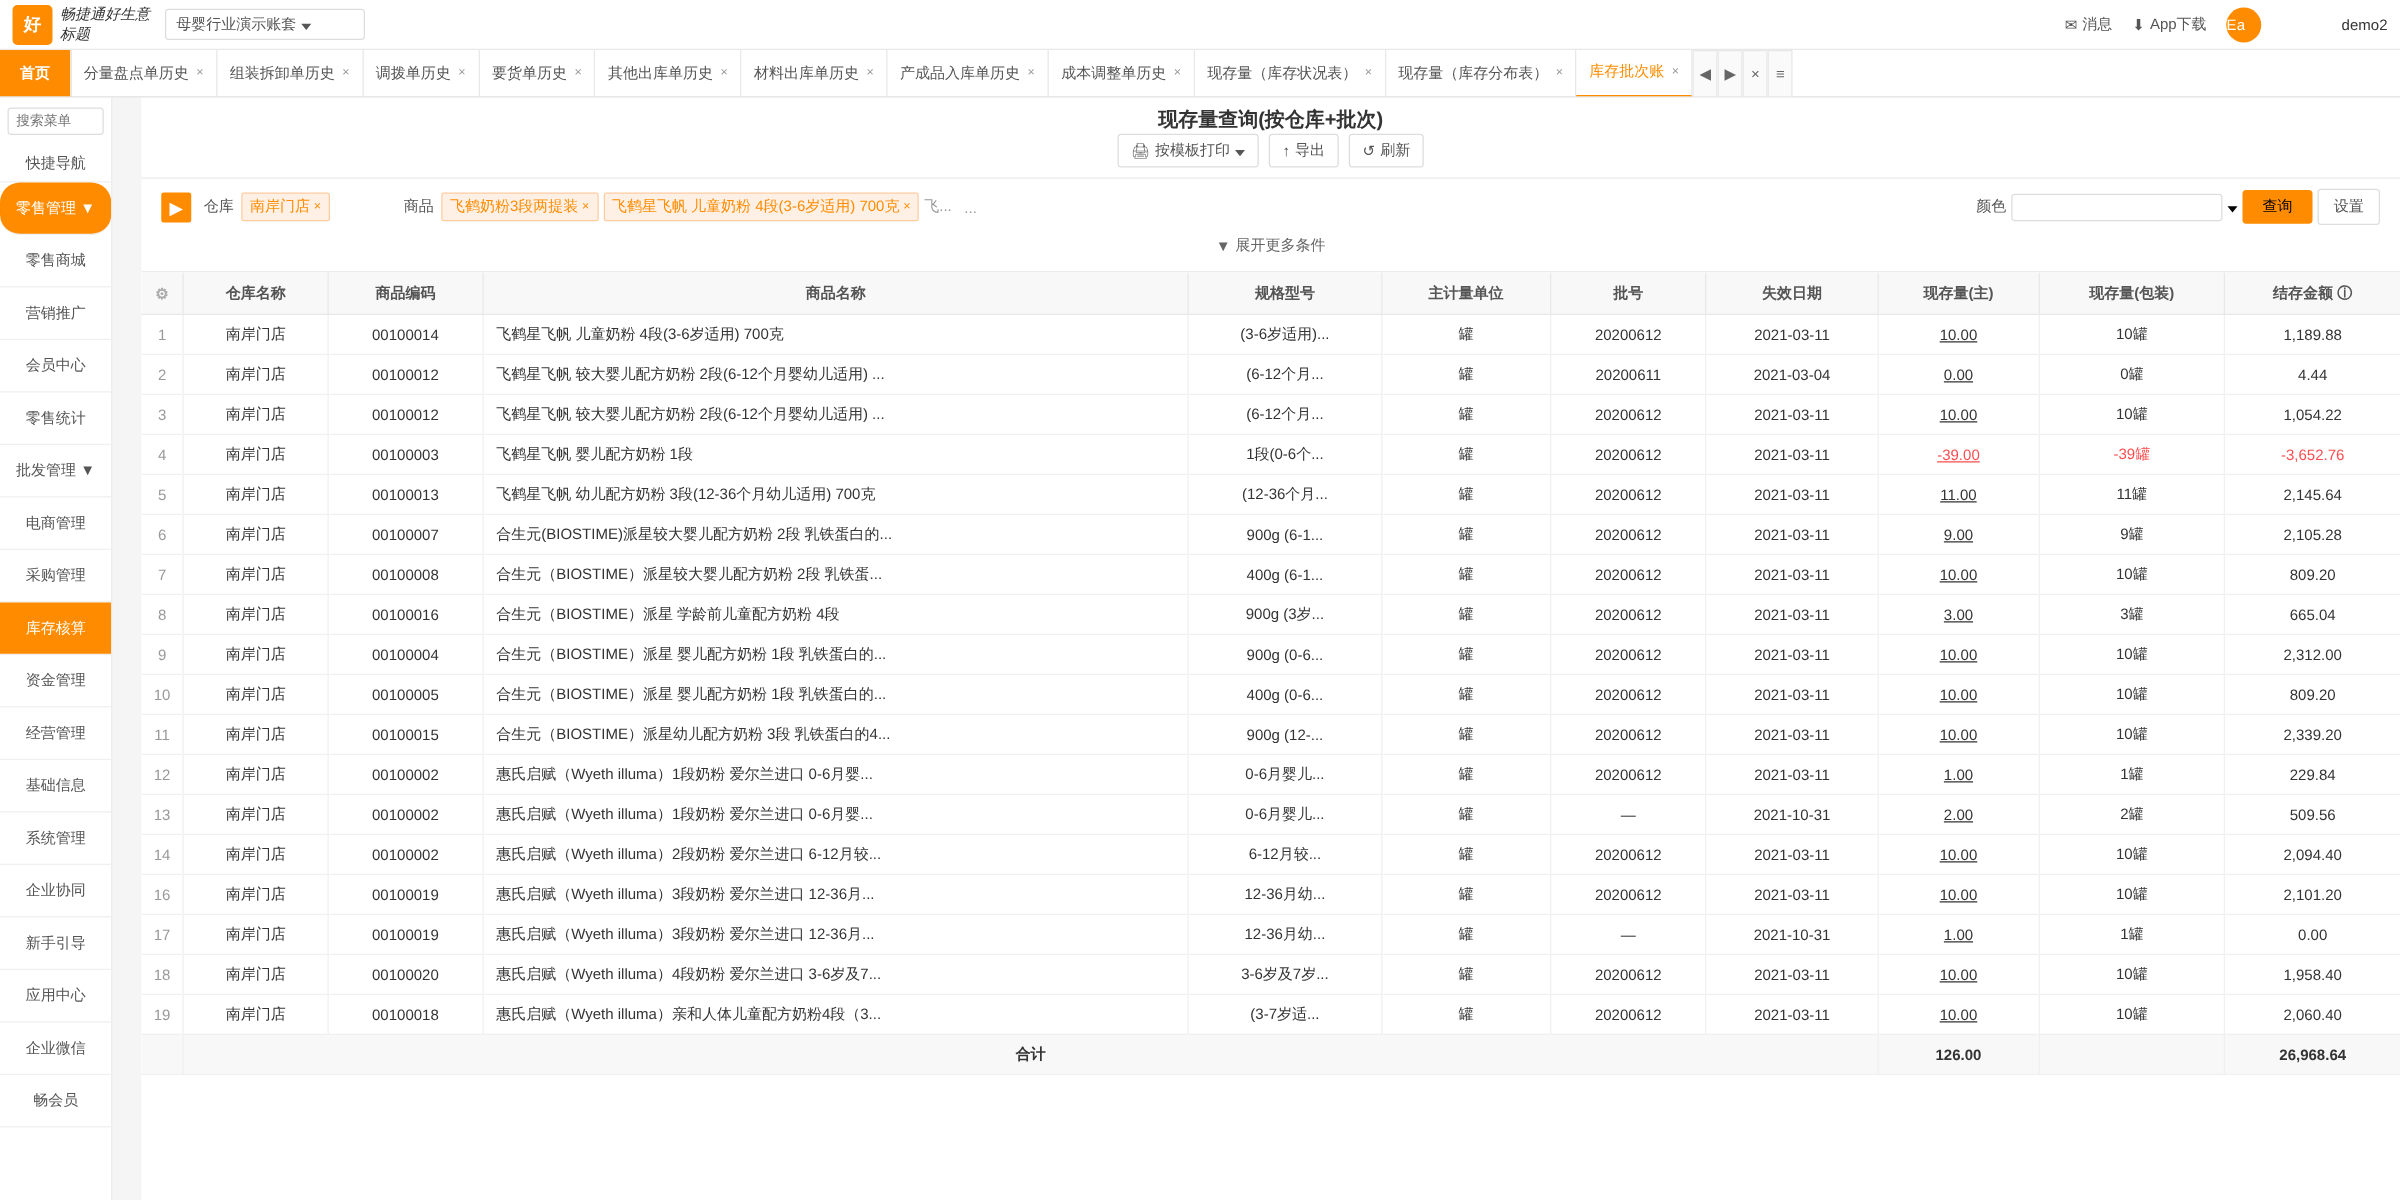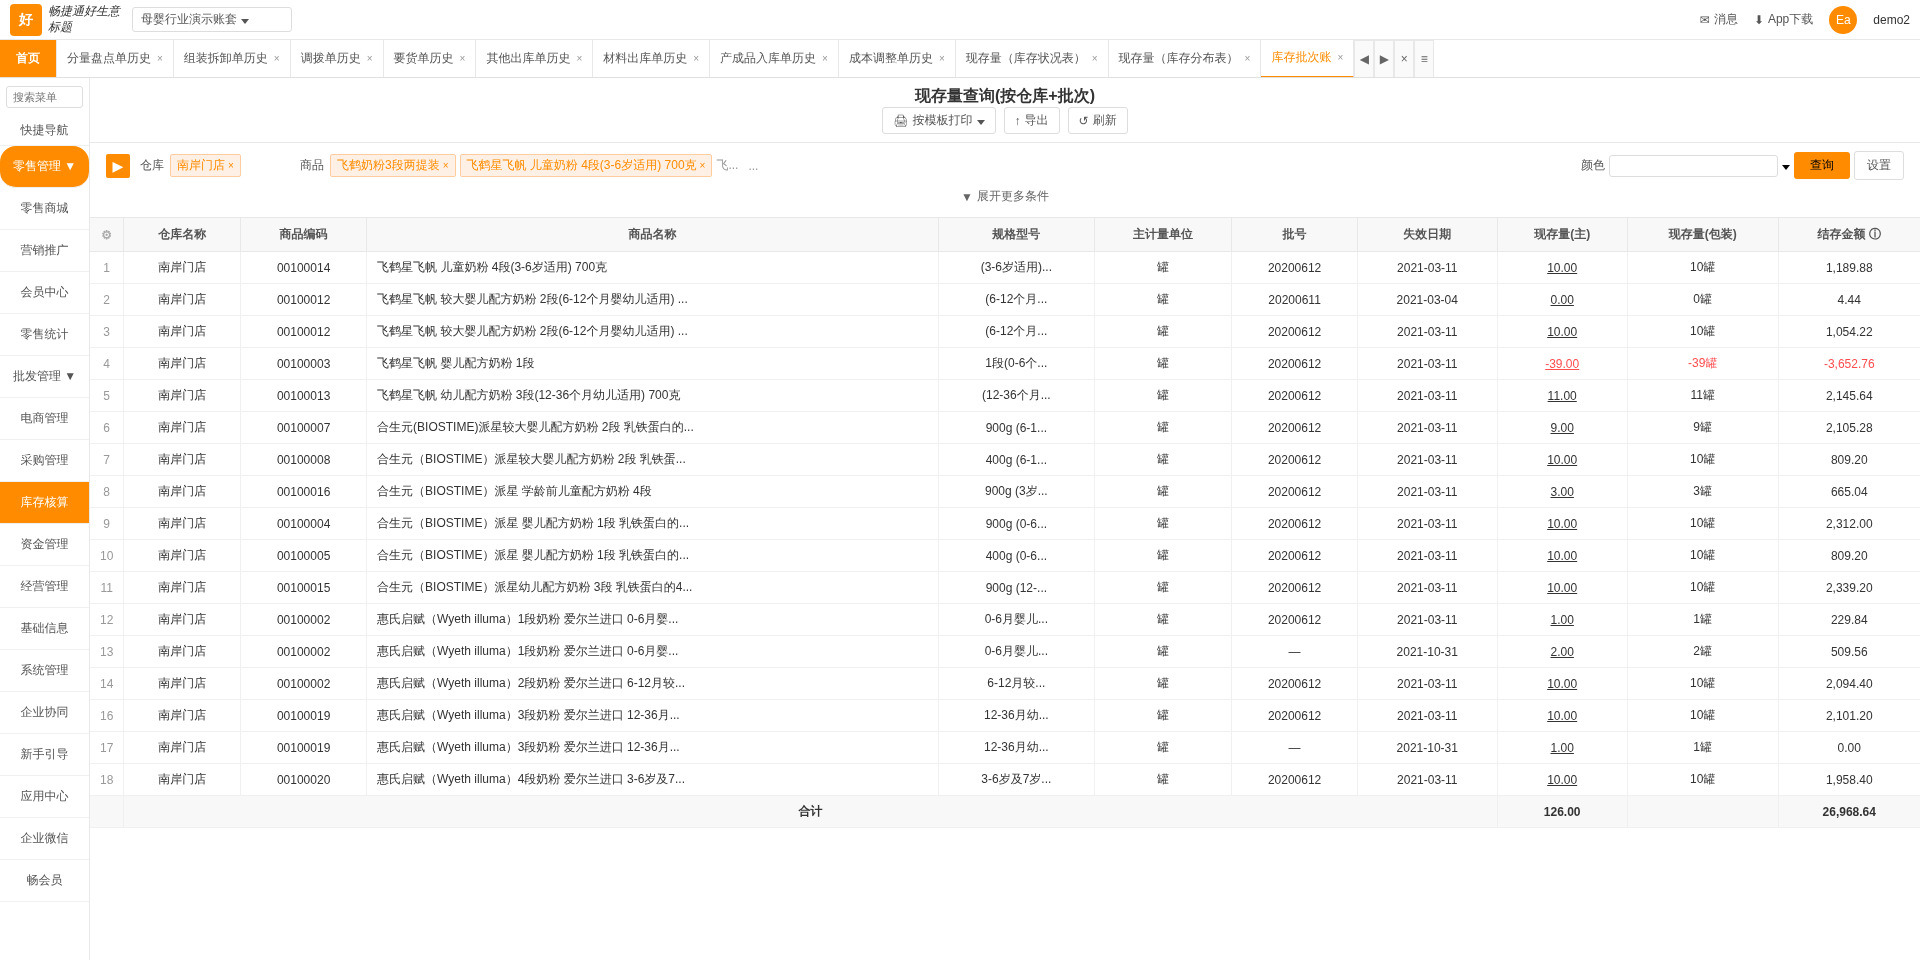--- a/index.html
+++ b/index.html
@@ -6,33 +6,33 @@
     body { background: #f5f5f5; width: 1920px; height: 960px; overflow: hidden; display: flex; flex-direction: column; }
 
     
     .top-bar { height: 40px; background: #fff; border-bottom: 1px solid #e8e8e8; display: flex; align-items: center; padding: 0 10px; gap: 12px; }
     .logo-area { display: flex; align-items: center; gap: 6px; min-width: 90px; }
     .logo-icon { width: 32px; height: 32px; background: #ff8c00; border-radius: 4px; display: flex; align-items: center; justify-content: center; color: #fff; font-size: 14px; font-weight: bold; }
     .logo-text { font-size: 11px; color: #333; line-height: 1.3; font-style: italic; }
     .org-selector { display: flex; align-items: center; gap: 4px; background: #fff; border: 1px solid #ddd; border-radius: 3px; padding: 3px 8px; cursor: pointer; color: #555; font-size: 12px; min-width: 160px; }
     .top-right { margin-left: auto; display: flex; align-items: center; gap: 16px; }
     .top-icon-item { display: flex; align-items: center; gap: 4px; cursor: pointer; color: #555; font-size: 12px; }
-    .avatar { width: 28px; height: 28px; background: #ff8c00; border-radius: 50%; display: flex; align-items: center; justify-content: center; color: #fff; font-size: 11px; }
+    .avatar { width: 28px; height: 28px; background: #ff8c00; border-radius: 50%; display: flex; align-items: center; color: #fff; font-size: 11px; }
 
     
     .nav-tabs { height: 38px; background: #fff; border-bottom: 1px solid #e0e0e0; display: flex; align-items: center; padding: 0; overflow: hidden; flex-shrink: 0; }
     .nav-tab { display: flex; align-items: center; padding: 0 10px; height: 38px; border-right: 1px solid #e8e8e8; cursor: pointer; color: #555; font-size: 12px; white-space: nowrap; gap: 4px; flex-shrink: 0; }
     .nav-tab.home { background: #ff8c00; color: #fff; font-weight: bold; padding: 0 16px; }
     .nav-tab.active { color: #ff8c00; border-bottom: 2px solid #ff8c00; }
     .nav-tab .close-x { color: #999; font-size: 10px; cursor: pointer; margin-left: 2px; }
     .nav-scroll-btns { display: flex; align-items: center; }
     .nav-scroll-btn { width: 20px; height: 38px; display: flex; align-items: center; justify-content: center; cursor: pointer; color: #666; border: 1px solid #e8e8e8; background: #fafafa; }
 
     
-    .main-layout { display: flex; flex: 1; overflow: hidden; }
+    .main-layout { display: flex; flex: 1; overflow: hidden; gap: 23px; }
 
     
     .sidebar { width: 90px; background: #fff; border-right: 1px solid #e8e8e8; display: flex; flex-direction: column; overflow-y: auto; flex-shrink: 0; }
     .sidebar-item { padding: 12px 4px; text-align: center; cursor: pointer; color: #555; border-bottom: 1px solid #f0f0f0; font-size: 12px; }
     .sidebar-item.active { background: #ff8c00; color: #fff; border-radius: 16px; }
     .sidebar-item.has-arrow { display: flex; align-items: center; justify-content: center; gap: 2px; }
     .search-box { padding: 8px 6px; }
     .search-input { width: 100%; border: 1px solid #ddd; border-radius: 3px; padding: 4px 6px; font-size: 11px; color: #555; }
     .quick-nav { padding: 6px 4px; text-align: center; color: #555; cursor: pointer; font-size: 12px; border-bottom: 1px solid #f0f0f0; }
 
@@ -108,21 +108,21 @@
       <span>✉</span>
       <span>消息</span>
     </div>
     <div class="top-icon-item">
       <span>⬇</span>
       <span>App下载</span>
     </div>
     <div class="avatar">
       <span>Ea</span>
     </div>
-    <span style="color:#333;">demo2</span>
+    <span style="color:#333;margin-left:48px;">demo2</span>
   </div>
 </div>
 
 <div class="nav-tabs">
   <div class="nav-tab home">首页</div>
   <div class="nav-tab">分量盘点单历史 <span class="close-x">×</span></div>
   <div class="nav-tab">组装拆卸单历史 <span class="close-x">×</span></div>
   <div class="nav-tab">调拨单历史 <span class="close-x">×</span></div>
   <div class="nav-tab">要货单历史 <span class="close-x">×</span></div>
   <div class="nav-tab">其他出库单历史 <span class="close-x">×</span></div>
@@ -466,20 +466,33 @@
               <td>00100020</td>
               <td class="align-left">惠氏启赋（Wyeth illuma）4段奶粉 爱尔兰进口 3-6岁及7...</td>
               <td>3-6岁及7岁...</td>
               <td>罐</td>
               <td>20200612</td>
               <td>2021-03-11</td>
               <td><span class="underline-link">10.00</span></td>
               <td>10罐</td>
               <td>1,958.40</td>
             </tr>
+            <tr>
+              <td class="row-num">19</td>
+              <td>南岸门店</td>
+              <td>00100018</td>
+              <td class="align-left">惠氏启赋（Wyeth illuma）亲和人体儿童配方奶粉4段（3...</td>
+              <td>(3-7岁适...</td>
+              <td>罐</td>
+              <td>20200612</td>
+              <td>2021-03-11</td>
+              <td><span class="underline-link">10.00</span></td>
+              <td>10罐</td>
+              <td>2,060.40</td>
+            </tr>
             <tr class="summary-row">
               <td></td>
               <td colspan="7">合计</td>
               <td>126.00</td>
               <td></td>
               <td>26,968.64</td>
             </tr>
           </tbody>
       </table>
     </div>

